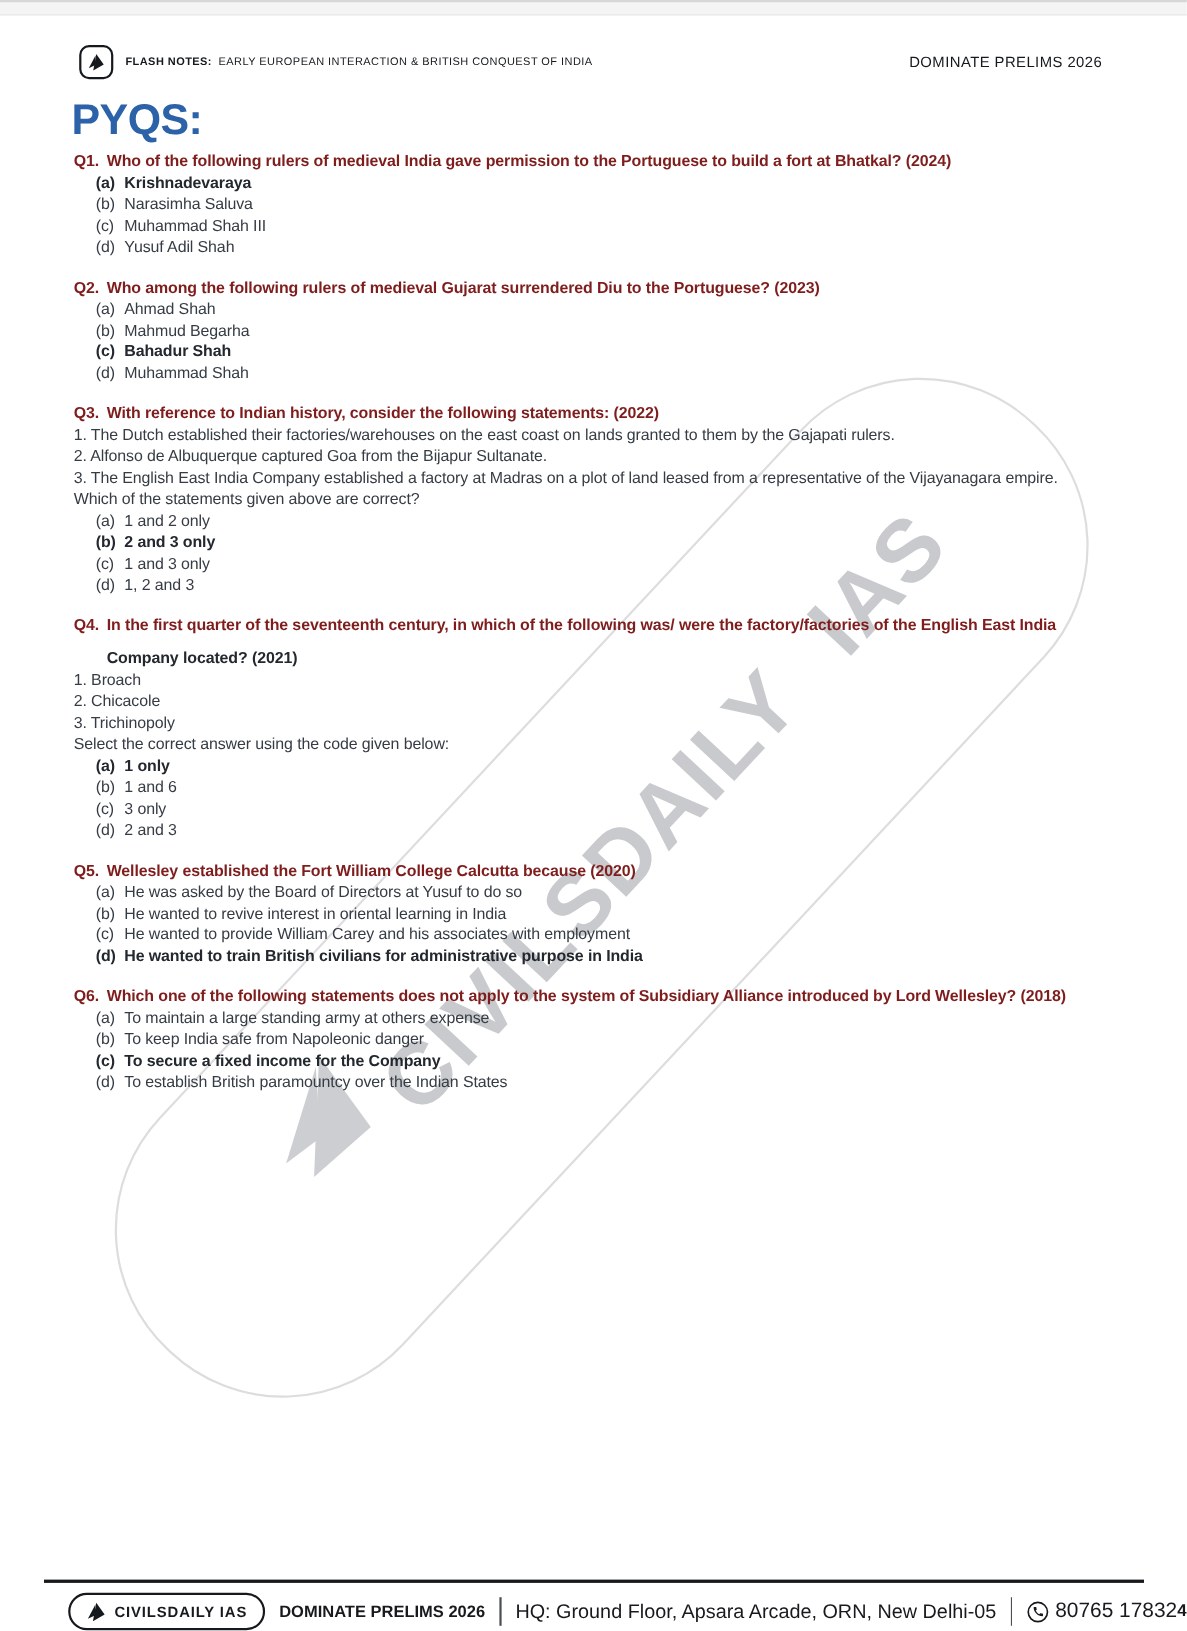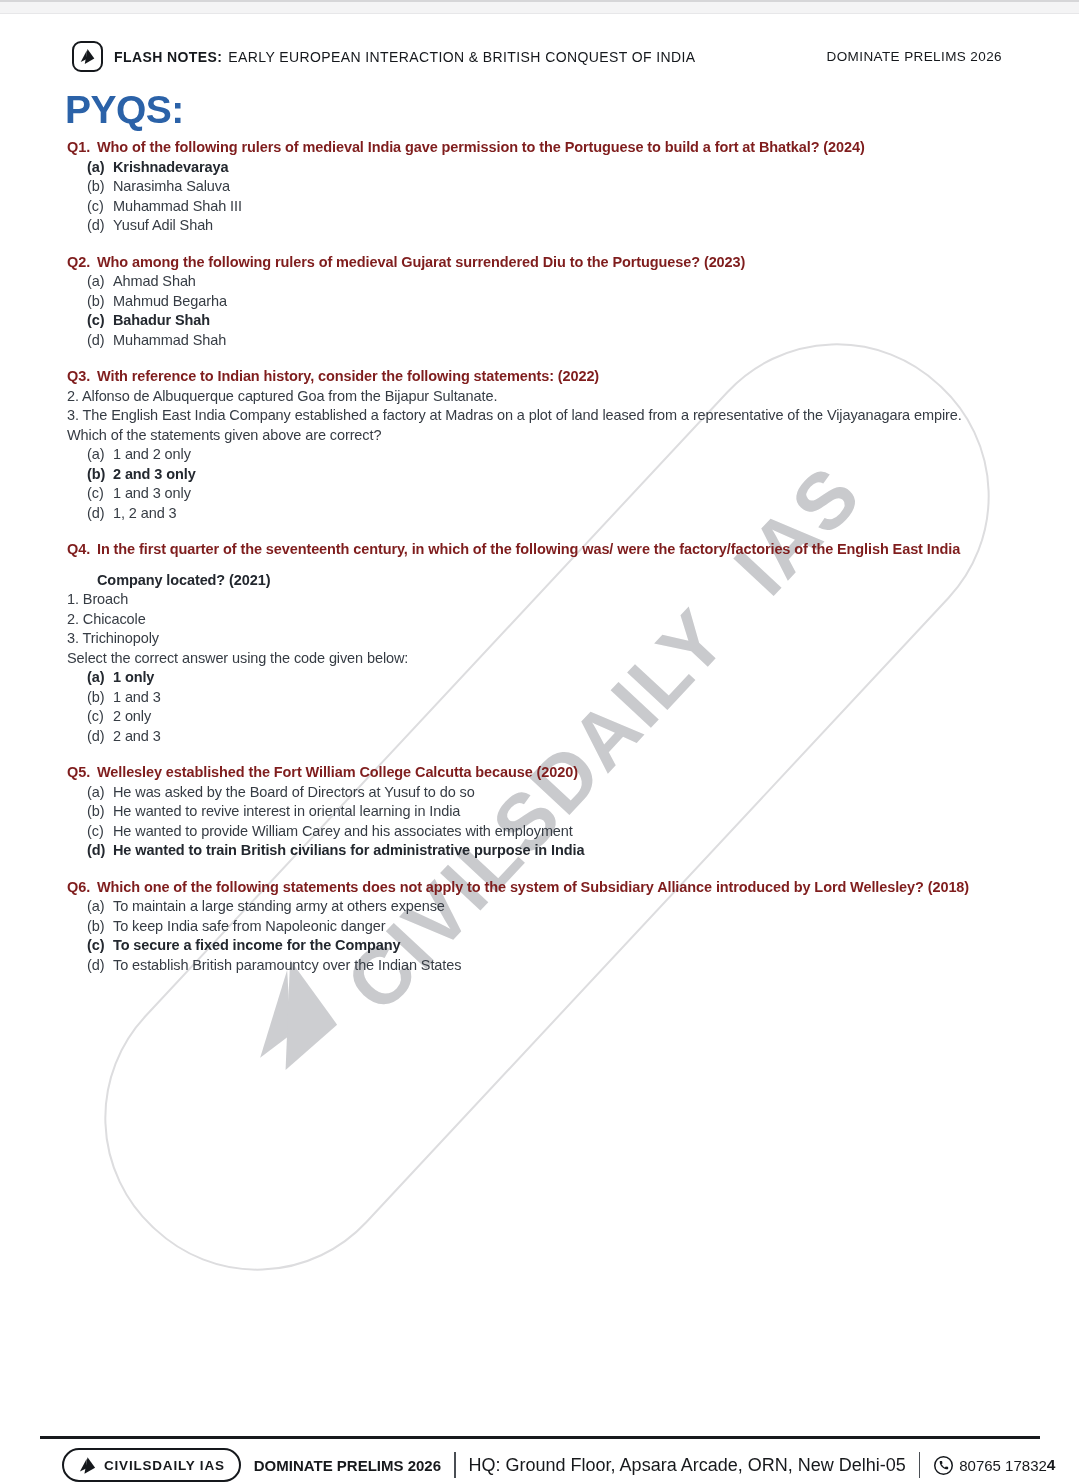--- a/index.html
+++ b/index.html
@@ -14,21 +14,21 @@
            border:2px solid #dddddf;border-radius:150px;transform:rotate(-47deg);}
   .wm-text{position:absolute;left:362px;top:952px;font-size:80px;font-weight:700;
            color:#c9cacd;letter-spacing:2px;word-spacing:34px;white-space:nowrap;
            transform:rotate(-47deg);transform-origin:0 50%;}
   .wm-plane{position:absolute;left:246px;top:952px;transform:rotate(-6deg);}
 
   
   .header{position:absolute;top:41px;left:72px;right:77px;display:flex;align-items:center;z-index:1;}
   .logo-box{width:31px;height:31px;box-sizing:border-box;border:2.5px solid #15181c;border-radius:9px;
             display:flex;align-items:center;justify-content:center;flex:none;}
-  .header-text{margin-left:11px;font-size:14px;letter-spacing:.4px;color:#15181c;white-space:nowrap;}
+  .header-text{margin-left:11px;font-size:10px;letter-spacing:.4px;color:#15181c;white-space:nowrap;}
   .brand{font-weight:700;margin-right:6px;}
   .header-right{margin-left:auto;font-size:13.5px;letter-spacing:.4px;color:#15181c;white-space:nowrap;}
 
   .pyqs{position:absolute;top:88px;left:65px;font-size:39px;font-weight:800;color:#2b62a8;
         letter-spacing:-0.5px;z-index:1;}
 
   
   .content{position:absolute;top:138px;left:67px;right:40px;z-index:1;
            font-size:14.5px;line-height:19.5px;color:#363c44;letter-spacing:-0.1px;}
   .q{margin-bottom:17px;}
@@ -44,21 +44,21 @@
   
   .footer-rule{position:absolute;left:40px;right:39px;top:1436px;height:3px;background:#17191c;z-index:1;}
   .footer{position:absolute;top:1447px;left:62px;right:39px;height:36px;display:flex;
           align-items:center;z-index:1;color:#17191c;}
   .pill{height:34px;box-sizing:border-box;border:2px solid #15181c;border-radius:18px;
         padding:0 14px;display:flex;align-items:center;gap:7px;flex:none;}
   .pill-text{font-size:13.5px;font-weight:700;letter-spacing:.8px;white-space:nowrap;}
   .program{margin-left:13px;font-weight:700;font-size:15px;white-space:nowrap;}
   .fdiv{width:1.5px;height:26px;background:#4a4e54;margin:0 13px;flex:none;}
   .address{font-size:18px;white-space:nowrap;}
-  .phone-wrap{display:flex;align-items:center;gap:5px;white-space:nowrap;font-size:15px;justify-content:flex-end;}
+  .phone-wrap{display:flex;align-items:center;gap:5px;white-space:nowrap;font-size:19px;justify-content:flex-end;}
   .page-num{margin-left:auto;font-weight:700;font-size:15.5px;}
 </style>
 </head>
 <body>
 
 <div class="page">
   <div class="top-strip"></div>
 
   <div class="watermark">
     <div class="wm-pill"></div>
@@ -134,20 +134,21 @@
             <span>Muhammad Shah</span>
           </div>
       </div>
     </div>
 
     <div class="q">
       <div class="q-title">
         <span class="q-id">Q3.</span>
         <span>With reference to Indian history, consider the following statements: (2022)</span>
       </div>
+      <div class="stmt">1. The Dutch established their factories/warehouses on the east coast on lands granted to them by the Gajapati rulers.</div>
       <div class="stmt">2. Alfonso de Albuquerque captured Goa from the Bijapur Sultanate.</div>
       <div class="stmt">3. The English East India Company established a factory at Madras on a plot of land leased from a representative of the Vijayanagara empire.</div>
       <div class="stmt">Which of the statements given above are correct?</div>
       <div class="opts">
         <div class="opt">
             <span class="ol">(a)</span>
             <span>1 and 2 only</span>
           </div>
         <div class="opt strong">
             <span class="ol">(b)</span>
@@ -174,25 +175,25 @@
       <div class="stmt">2. Chicacole</div>
       <div class="stmt">3. Trichinopoly</div>
       <div class="stmt">Select the correct answer using the code given below:</div>
       <div class="opts">
         <div class="opt strong">
             <span class="ol">(a)</span>
             <span>1 only</span>
           </div>
         <div class="opt">
             <span class="ol">(b)</span>
-            <span>1 and 3</span>
-          </div>
-        <div class="opt">
-            <span class="ol">(c)</span>
-            <span>2 only</span>
+            <span>1 and 6</span>
+          </div>
+        <div class="opt">
+            <span class="ol">(c)</span>
+            <span>3 only</span>
           </div>
         <div class="opt">
             <span class="ol">(d)</span>
             <span>2 and 3</span>
           </div>
       </div>
     </div>
 
     <div class="q">
       <div class="q-title">

